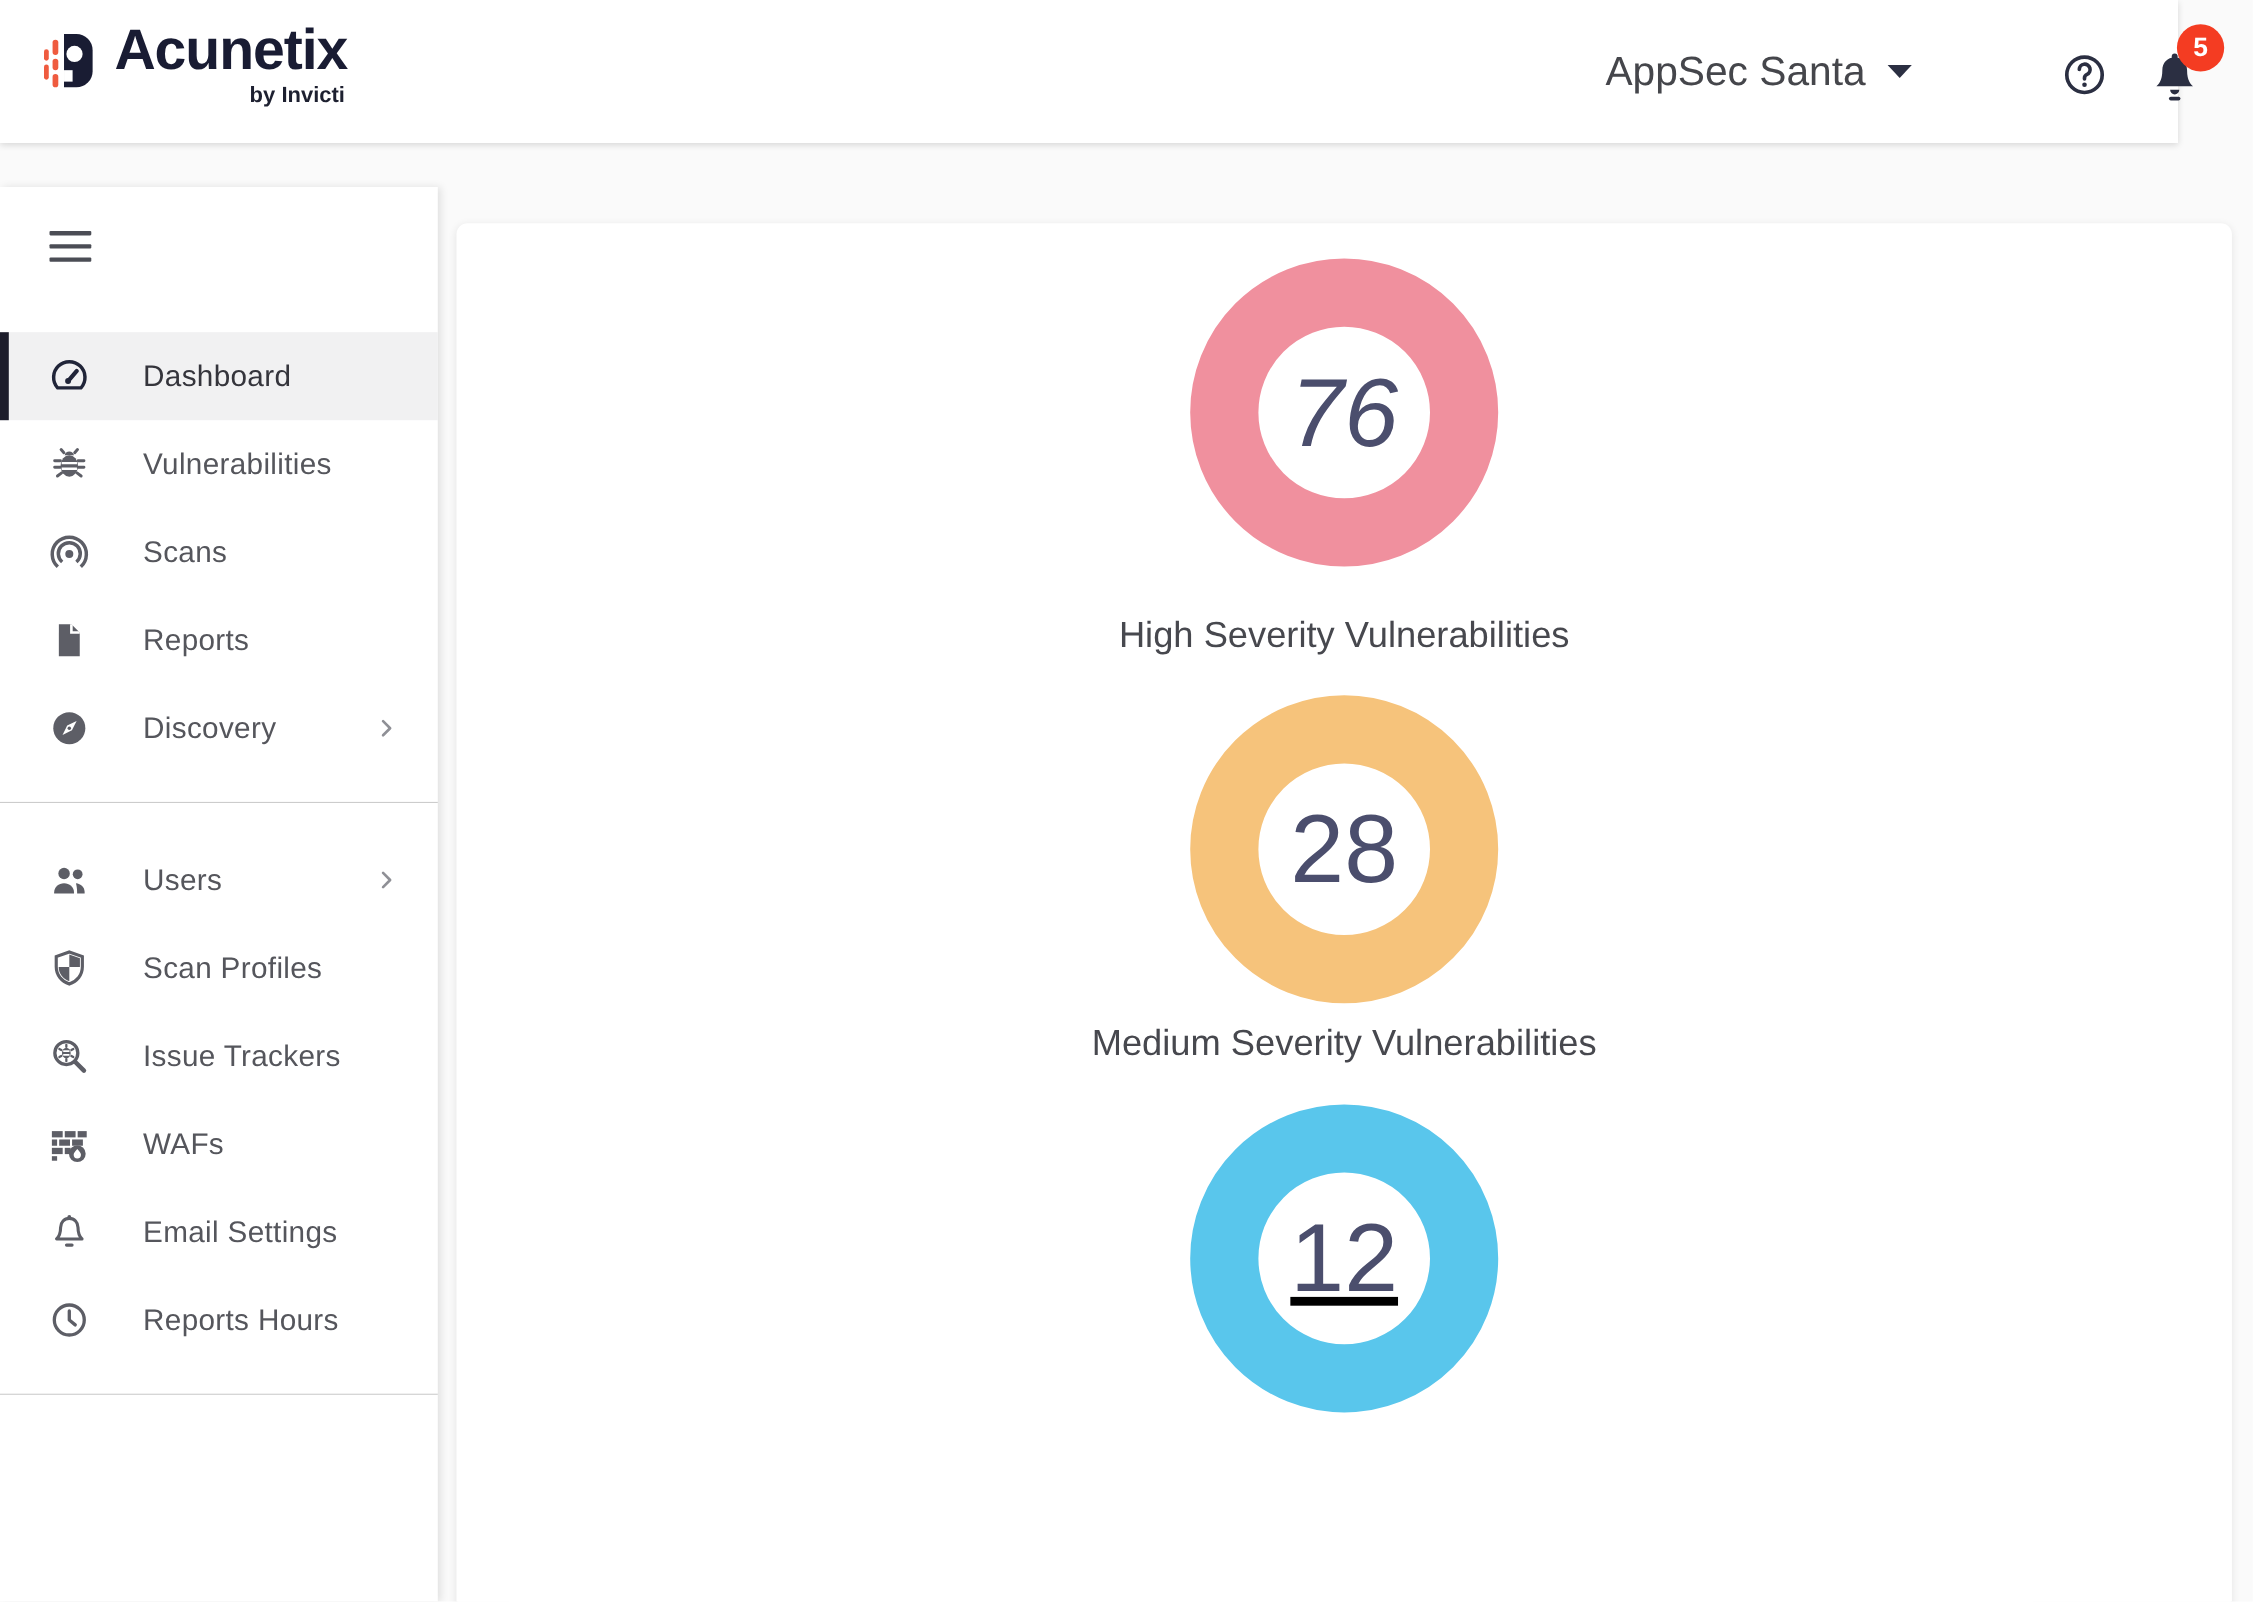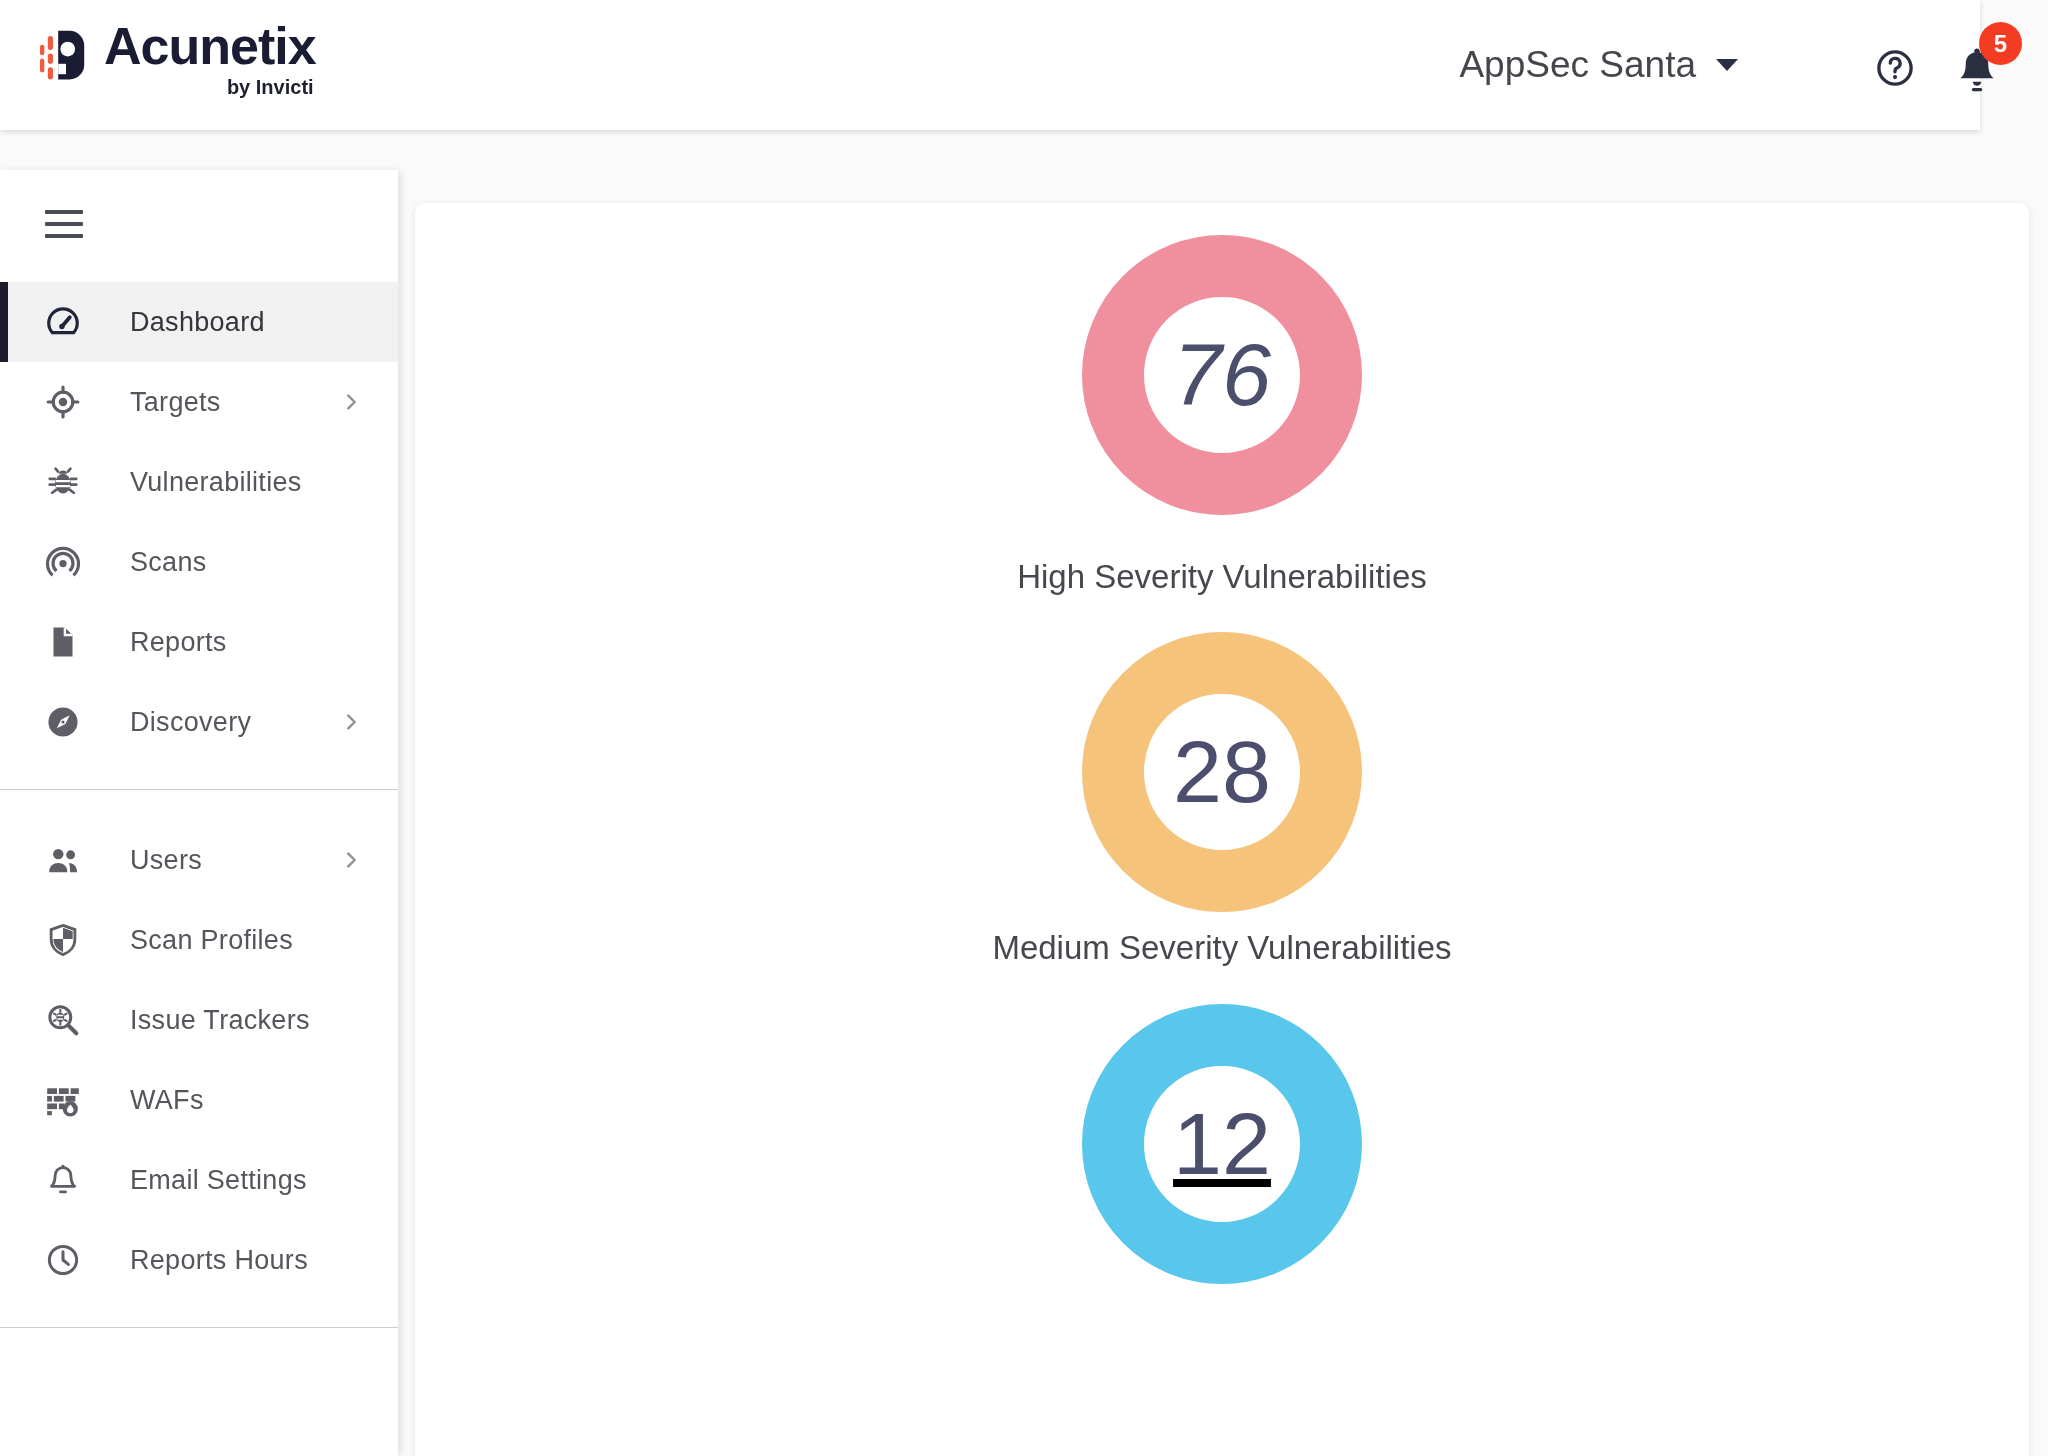--- a/index.html
+++ b/index.html
@@ -29,21 +29,21 @@
 
   
   .sidebar {
     position:absolute; left:0; top:170px; width:398px; height:1286px;
     background:#ffffff; box-shadow:3px 0 7px rgba(0,0,0,0.10); z-index:20;
   }
   .hamburger { position:absolute; left:45px; top:40px; width:38px; height:28px;
     display:flex; flex-direction:column; justify-content:space-between; cursor:pointer; }
   .hamburger span { display:block; width:38px; height:4px; background:#4b4d55; border-radius:1px; }
 
-  .nav { position:absolute; left:0; top:112px; width:398px; }
+  .nav { position:absolute; left:0; top:132px; width:398px; }
   .nav-item { display:flex; align-items:center; height:80px; padding:0 36px 0 43px; cursor:pointer; color:#5d5e66; }
   .nav-item .nav-icon { width:40px; height:40px; display:flex; align-items:center; justify-content:center; flex:none; }
   .nav-item .nav-label { margin-left:47px; font-size:27px; letter-spacing:0.3px; color:#55565c; white-space:nowrap; }
   .nav-item .chev { margin-left:auto; width:22px; height:22px; color:#8f9096; flex:none; }
   .nav-item.active { background:#f1f1f2; border-left:8px solid #1d1d2b; padding-left:35px; }
   .nav-item.active .nav-label { color:#35353c; }
   .nav-item.active .nav-icon { color:#212539; }
   .side-divider { height:1px; background:#cccccc; margin:27px 0 0 0; }
   .side-divider + .nav-item { margin-top:30px; }
 
@@ -129,33 +129,20 @@
       <span class="nav-icon">
         <svg width="38" height="38" viewBox="0 0 24 24" fill="none" stroke="currentColor">
           <path d="M5.3 18.7 A9 9 0 1 1 18.7 18.7 Z" stroke-width="2" stroke-linejoin="round"></path>
           <path d="M11.3 14.8l5-5.8" stroke-width="2.4" stroke-linecap="round"></path>
           <circle cx="11.3" cy="14.8" r="1.7" fill="currentColor" stroke="none"></circle>
         </svg>
       </span>
       <span class="nav-label">Dashboard</span>
     </div>
 
-    <div class="nav-item">
-      <span class="nav-icon">
-        <svg width="38" height="38" viewBox="0 0 24 24" fill="none" stroke="currentColor">
-          <circle cx="12" cy="12" r="6.2" stroke-width="2"></circle>
-          <circle cx="12" cy="12" r="2.7" fill="currentColor" stroke="none"></circle>
-          <path d="M12 2.6v3.2M12 18.2v3.2M2.6 12h3.2M18.2 12h3.2" stroke-width="2" stroke-linecap="round"></path>
-        </svg>
-      </span>
-      <span class="nav-label">Targets</span>
-      <svg class="chev" viewBox="0 0 24 24" fill="none" stroke="currentColor">
-        <path d="M9 5l7 7-7 7" stroke-width="2.6" stroke-linecap="round" stroke-linejoin="round"></path>
-      </svg>
-    </div>
 
     <div class="nav-item">
       <span class="nav-icon">
         <svg width="38" height="38" viewBox="0 0 24 24">
           <ellipse cx="12" cy="13" rx="5" ry="6.2" fill="currentColor"></ellipse>
           <path d="M9.3 6.8a2.8 2.8 0 0 1 5.4 0z" fill="currentColor"></path>
           <path d="M6.9 10H3.6M6.9 13.7H3.6M7.6 17l-2.4 1.8M17.1 10h3.3M17.1 13.7h3.3M16.4 17l2.4 1.8M8.9 5.4 7.3 3.6M15.1 5.4l1.6-1.8" stroke="currentColor" stroke-width="1.7" stroke-linecap="round"></path>
           <path d="M7.6 11.4h8.8M7.6 14.6h8.8" stroke="#ffffff" stroke-width="1.4"></path>
         </svg>
       </span>

